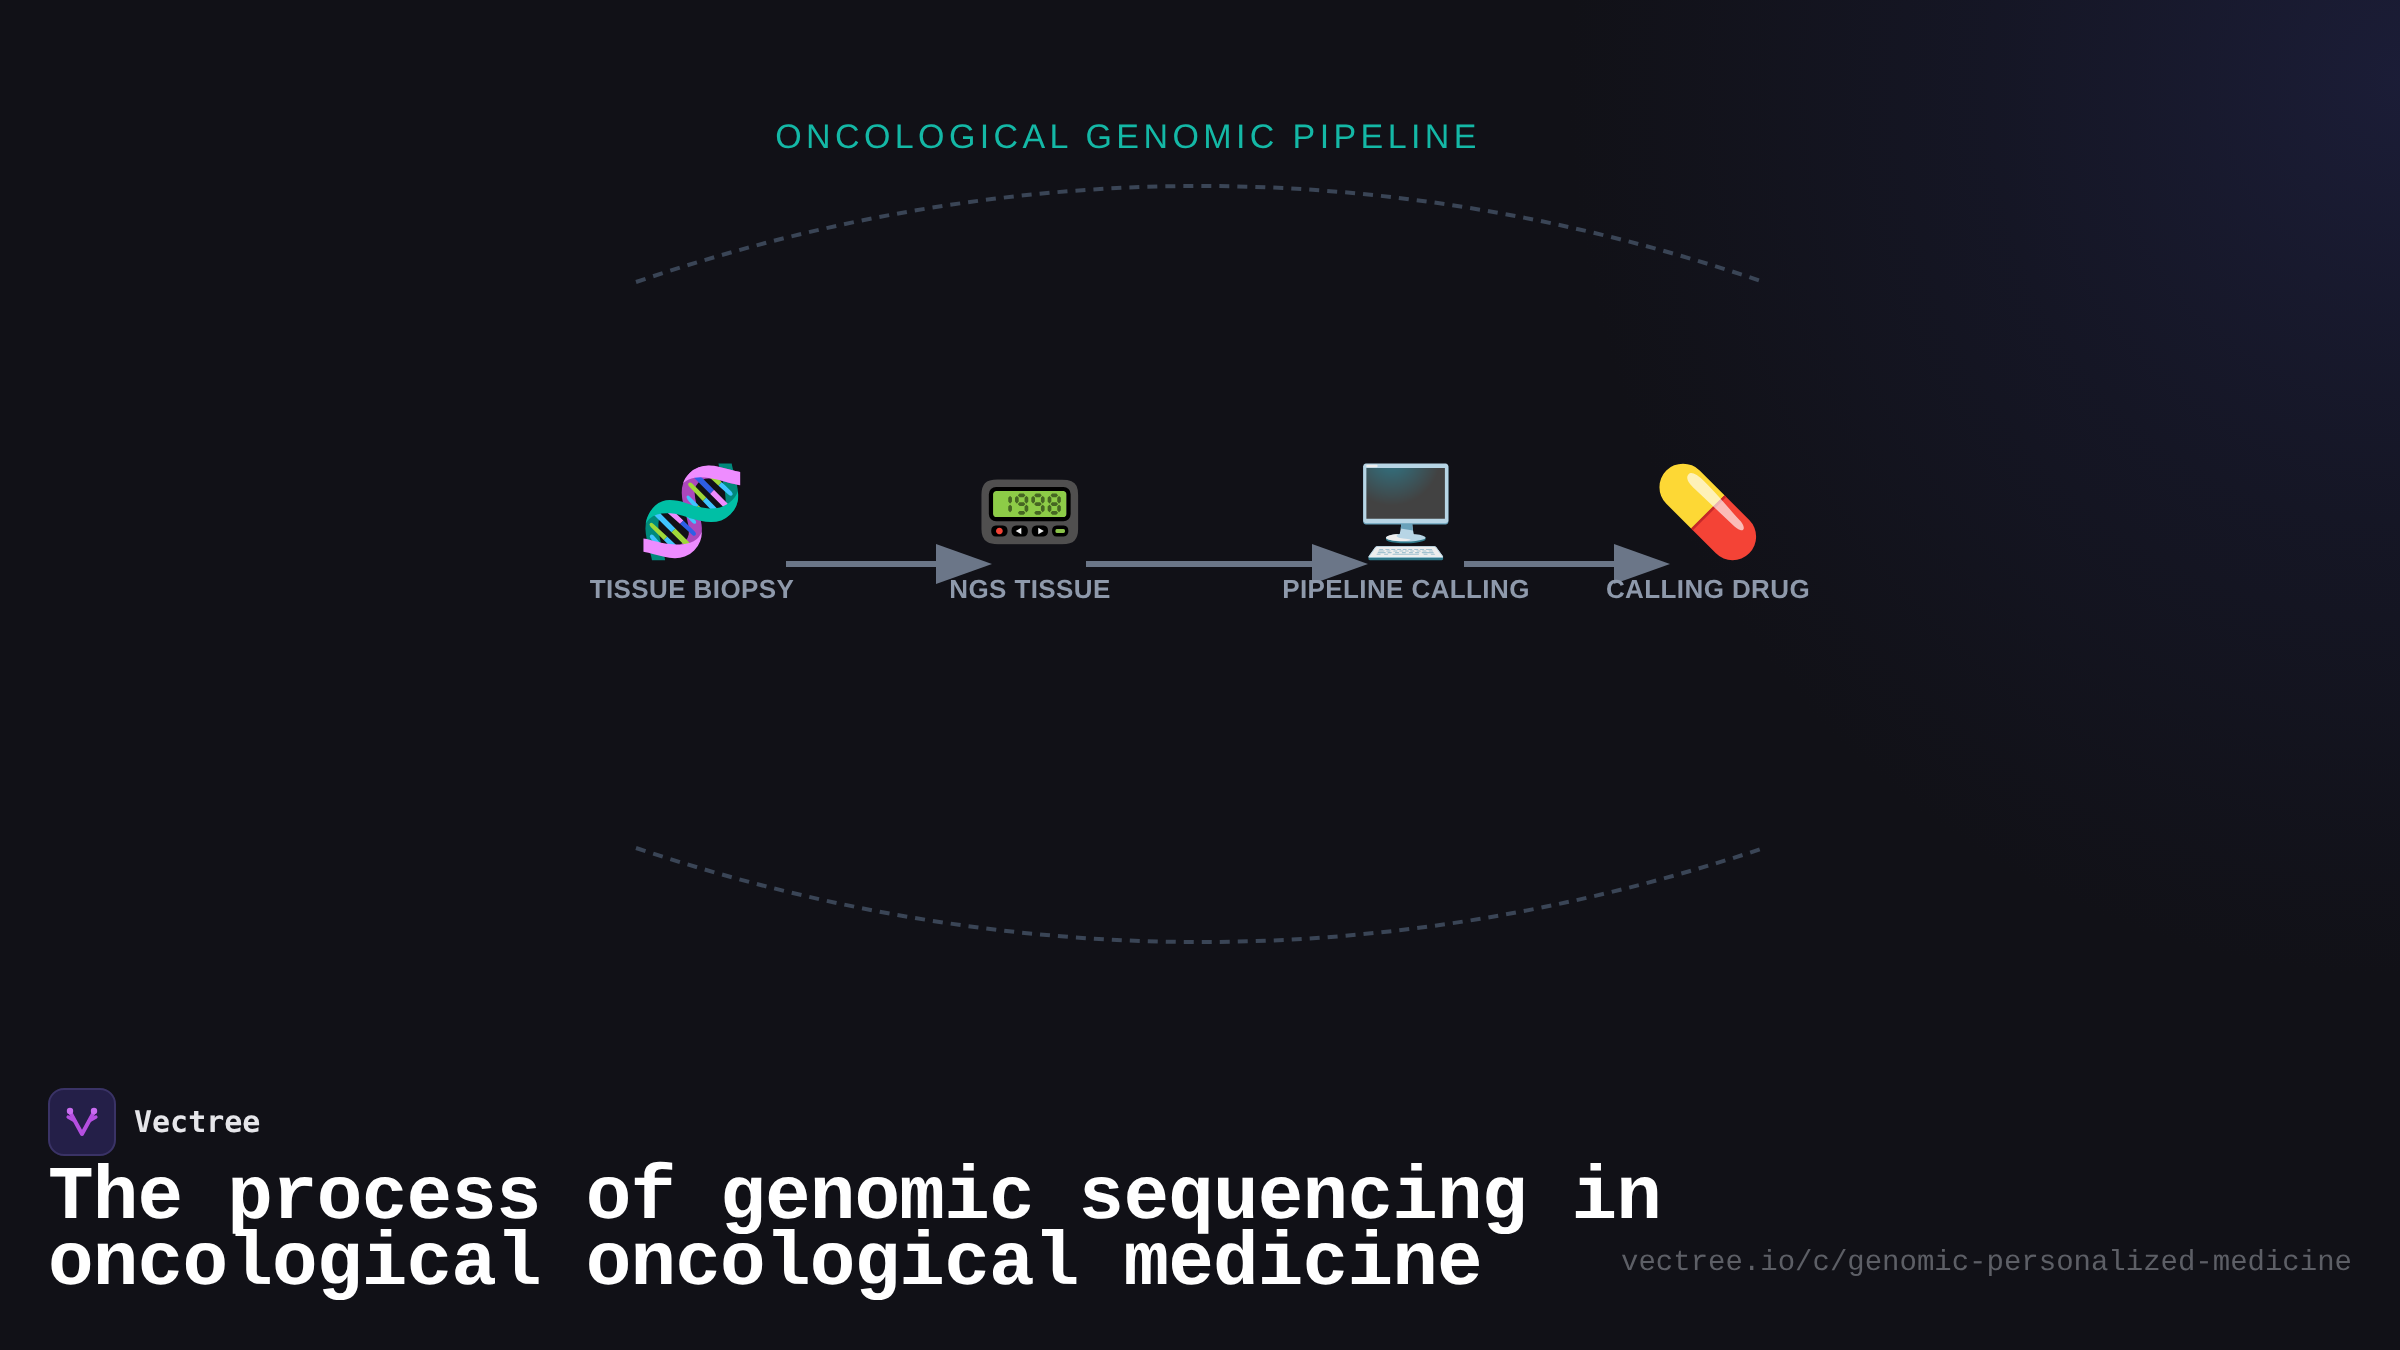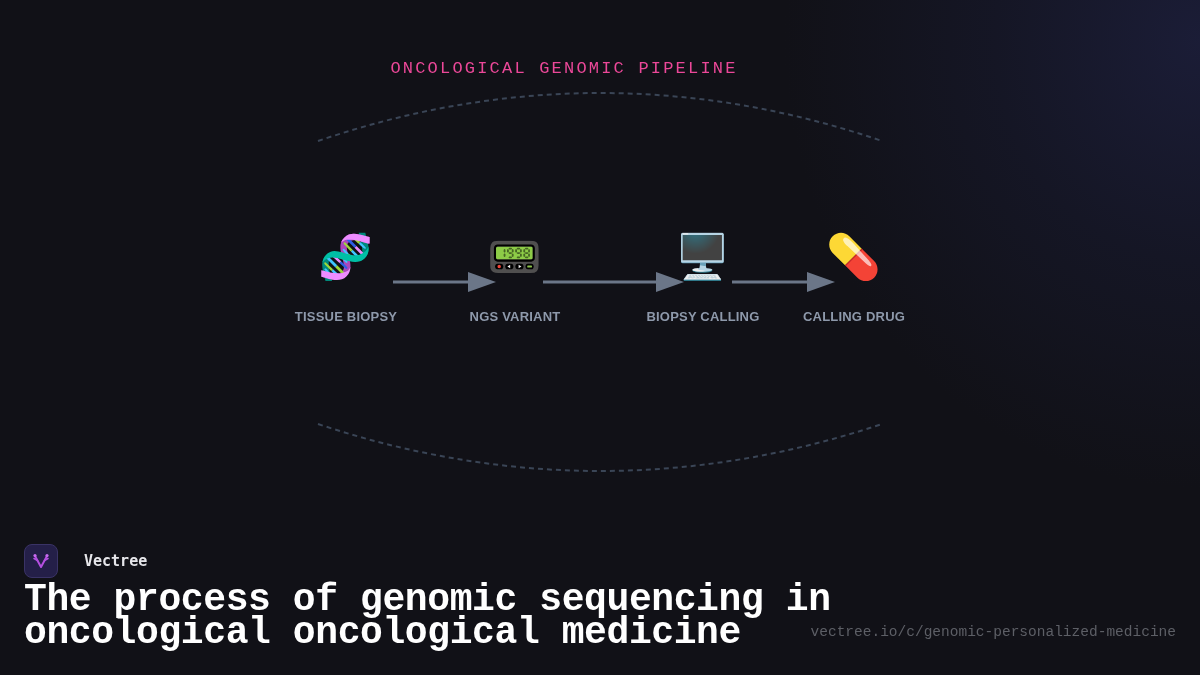--- a/index.html
+++ b/index.html
@@ -8,35 +8,35 @@
     background:#111117;
     font-family:"Liberation Sans", sans-serif;
   }
   .bg-glow {
     position:absolute; inset:0; pointer-events:none;
     background:
       radial-gradient(ellipse 520px 560px at 1200px 40px, rgba(28,30,58,0.9) 0%, rgba(24,26,48,0.55) 40%, rgba(17,17,23,0) 80%);
   }
   .diagram-title {
     position:absolute; top:59px; left:0; width:1128px; text-align:center;
-    font-size:17px; letter-spacing:2.2px; color:#ec4899;font-family:Liberation Mono, monospace;
+    font-size:17px; letter-spacing:2.2px; color:#14b8a6;
   }
   svg.overlay { position:absolute; left:0; top:0; }
   .node { position:absolute; width:160px; text-align:center; }
   .node .icon { font-size:44px; line-height:56px; height:56px; display:block; }
   .node .label {
-    display:block; margin-top:24px; font-size:13px; font-weight:bold; color:#8e99ab; letter-spacing:0.2px;
+    display:block; margin-top:2px; font-size:13px; font-weight:bold; color:#8e99ab; letter-spacing:0.2px;
   }
   .brand { position:absolute; left:24px; top:544px; display:flex; align-items:center; }
   .logo {
     width:32px; height:32px; border-radius:8px; background:#241f48;
     border:1px solid #3a3366; display:flex; align-items:center; justify-content:center;
   }
   .brand-name {
-    margin-left:26px; font-family:"DejaVu Sans Mono", monospace; font-weight:bold; font-size:15px; color:#e6e6ea;
+    margin-left:9px; font-family:"DejaVu Sans Mono", monospace; font-weight:bold; font-size:15px; color:#e6e6ea;
   }
   .headline {
     position:absolute; left:24px; top:583px; width:820px;
     font-family:"Liberation Mono", monospace; font-weight:bold; font-size:38px; line-height:33px;
     color:#ffffff; letter-spacing:-0.4px;
   }
   .url {
     position:absolute; right:24px; top:624px;
     font-family:Liberation Mono, monospace; font-size:14.5px; color:#5d5f66;
   }
@@ -64,25 +64,25 @@
     <polygon points="807,272 835,282 807,292" fill="#6b7688"></polygon>
   </g>
 </svg>
 
 <div class="node" style="left:266px; top:229px;">
   <span class="icon">🧬</span>
   <span class="label">TISSUE BIOPSY</span>
 </div>
 <div class="node" style="left:435px; top:229px;">
   <span class="icon">📟</span>
-  <span class="label">NGS VARIANT</span>
+  <span class="label">NGS TISSUE</span>
 </div>
 <div class="node" style="left:623px; top:229px;">
   <span class="icon">🖥️</span>
-  <span class="label">BIOPSY CALLING</span>
+  <span class="label">PIPELINE CALLING</span>
 </div>
 <div class="node" style="left:774px; top:229px;">
   <span class="icon">💊</span>
   <span class="label">CALLING DRUG</span>
 </div>
 
 <div class="brand">
   <div class="logo">
     <svg width="20" height="20" viewBox="0 0 20 20">
       <path d="M4 5 L10 16 L16 5" fill="none" stroke="#b44fe0" stroke-width="2" stroke-linecap="round" stroke-linejoin="round"></path>

